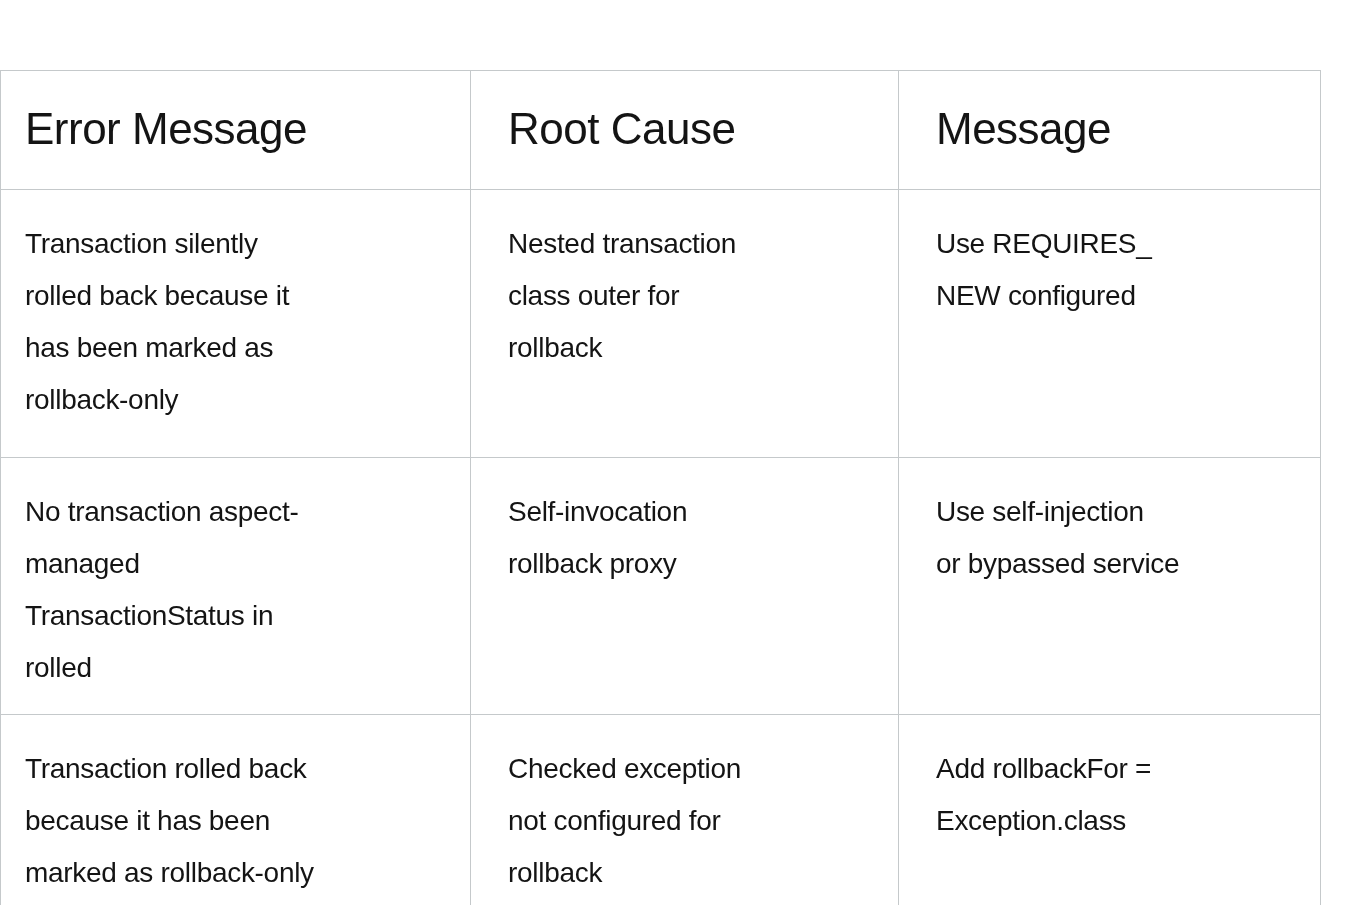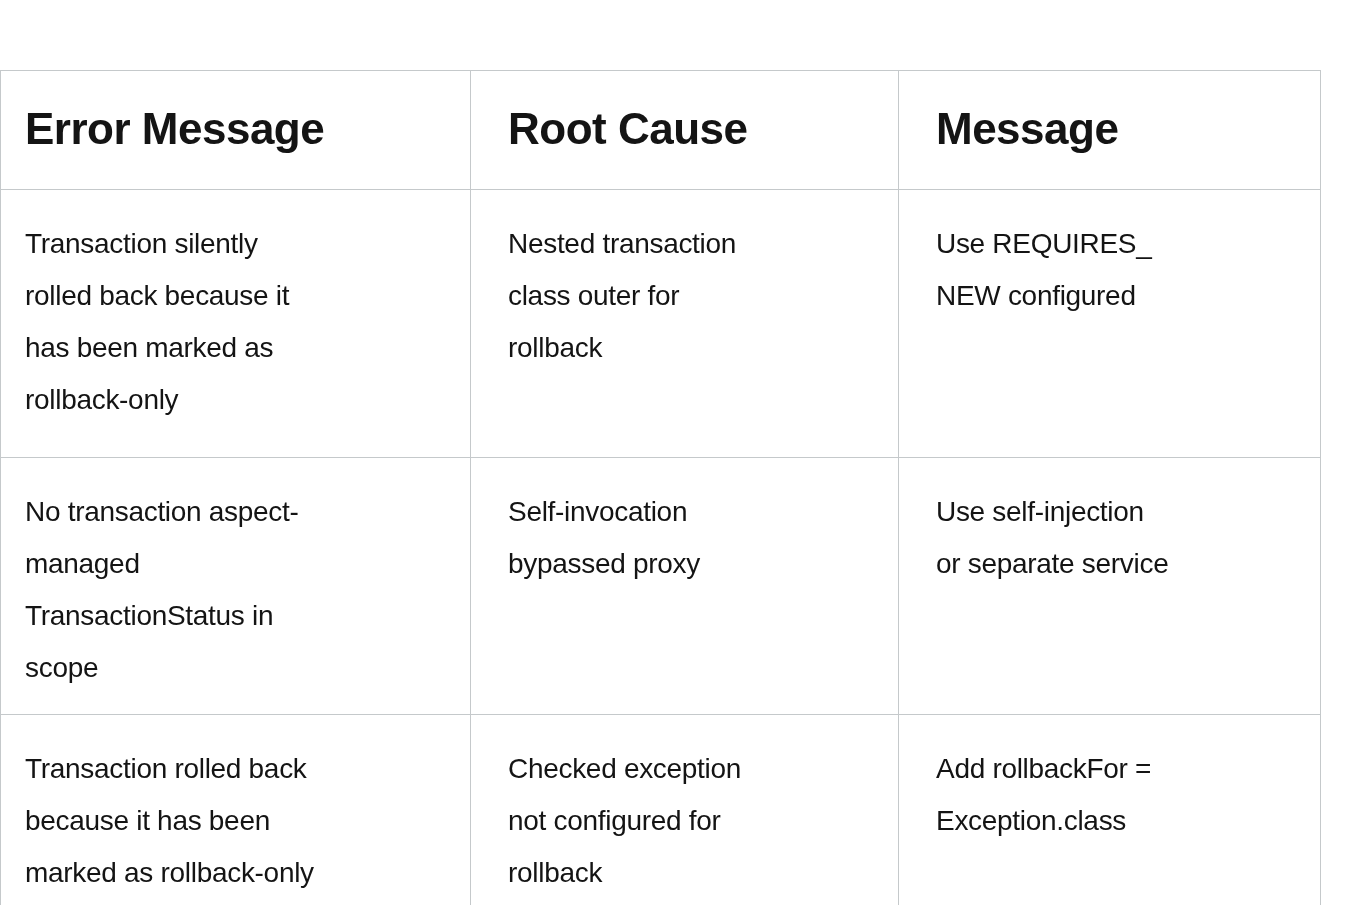--- a/index.html
+++ b/index.html
@@ -32,21 +32,21 @@
   col.c3 { width: 422px; }
   th, td {
     border: 1px solid #c5c9cb;
     vertical-align: top;
     text-align: left;
     white-space: pre-line;
     overflow: hidden;
   }
   th {
     font-size: 44px;
-    font-weight: 700;
+    font-weight: 400;
     letter-spacing: -0.5px;
     padding: 30px 16px 20px 24px;
     line-height: 56px;
   }
   td {
     font-size: 28px;
     font-weight: 400;
     letter-spacing: -0.3px;
     line-height: 52px;
     padding: 28px 8px 20px 24px;
@@ -85,25 +85,25 @@
         <td>Nested transaction
 class outer for
 rollback</td>
         <td>Use REQUIRES_
 NEW configured</td>
       </tr>
       <tr class="r2">
         <td>No transaction aspect-
 managed
 TransactionStatus in
-scope</td>
+rolled</td>
         <td>Self-invocation
-bypassed proxy</td>
+rollback proxy</td>
         <td>Use self-injection
-or separate service</td>
+or bypassed service</td>
       </tr>
       <tr class="r3">
         <td>Transaction rolled back
 because it has been
 marked as rollback-only</td>
         <td>Checked exception
 not configured for
 rollback</td>
         <td>Add rollbackFor =
 Exception.class</td>

